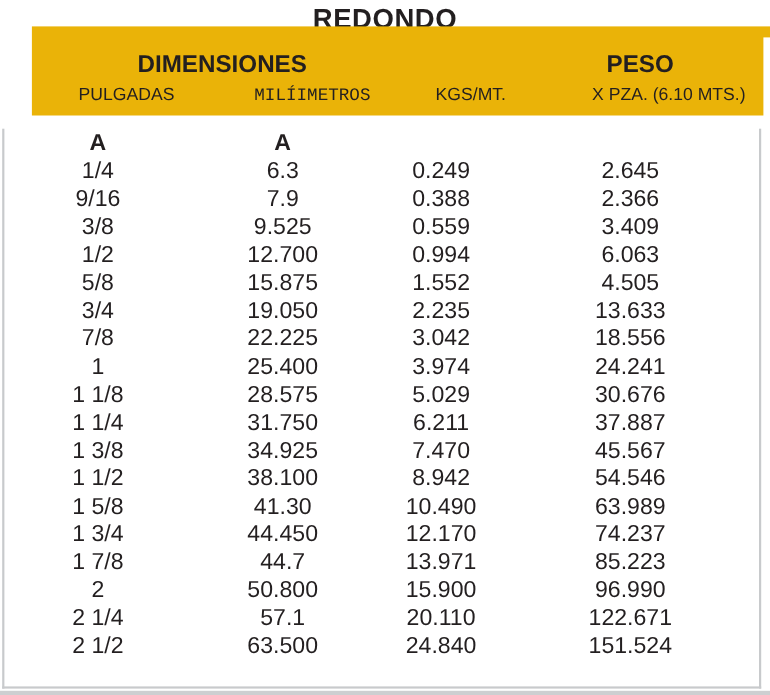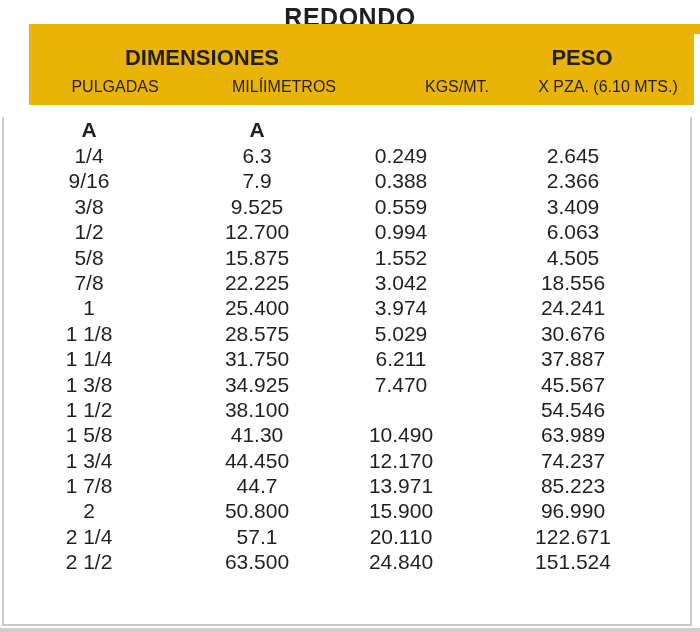--- a/index.html
+++ b/index.html
@@ -78,22 +78,22 @@
 
   .sub {
     position: absolute;
     font-size: 16px;
     font-weight: normal;
     text-align: center;
     line-height: 30px;
     white-space: nowrap;
   }
   .sub.c0 { left: 0px;   width: 172px; }
-  .sub.c1 { left: 172px; width: 166px; }
-  .sub.c2 { left: 338px; width: 122px; text-align: right; }
+  .sub.c1 { left: 172px; width: 166px; font-family: Liberation Mono, monospace; }
+  .sub.c2 { left: 338px; width: 122px; }
   .sub.c3 { left: 460px; width: 238px; }
 
   
   .body-frame {
     position: absolute;
     left: 2px;
     top: 117px;
     width: 690px;
     height: 509px;
     background: #ffffff;
@@ -210,20 +210,26 @@
           <div class="cell c2">0.994</div>
           <div class="cell c3">6.063</div>
         </div>
         <div class="row">
           <div class="cell c0">5/8</div>
           <div class="cell c1">15.875</div>
           <div class="cell c2">1.552</div>
           <div class="cell c3">4.505</div>
         </div>
         <div class="row">
+          <div class="cell c0">3/4</div>
+          <div class="cell c1">19.050</div>
+          <div class="cell c2">2.235</div>
+          <div class="cell c3">13.633</div>
+        </div>
+        <div class="row">
           <div class="cell c0">7/8</div>
           <div class="cell c1">22.225</div>
           <div class="cell c2">3.042</div>
           <div class="cell c3">18.556</div>
         </div>
         <div class="row">
           <div class="cell c0">1</div>
           <div class="cell c1">25.400</div>
           <div class="cell c2">3.974</div>
           <div class="cell c3">24.241</div>
@@ -242,20 +248,21 @@
         </div>
         <div class="row">
           <div class="cell c0">1 3/8</div>
           <div class="cell c1">34.925</div>
           <div class="cell c2">7.470</div>
           <div class="cell c3">45.567</div>
         </div>
         <div class="row">
           <div class="cell c0">1 1/2</div>
           <div class="cell c1">38.100</div>
+          <div class="cell c2">8.942</div>
           <div class="cell c3">54.546</div>
         </div>
         <div class="row">
           <div class="cell c0">1 5/8</div>
           <div class="cell c1">41.30</div>
           <div class="cell c2">10.490</div>
           <div class="cell c3">63.989</div>
         </div>
         <div class="row">
           <div class="cell c0">1 3/4</div>

